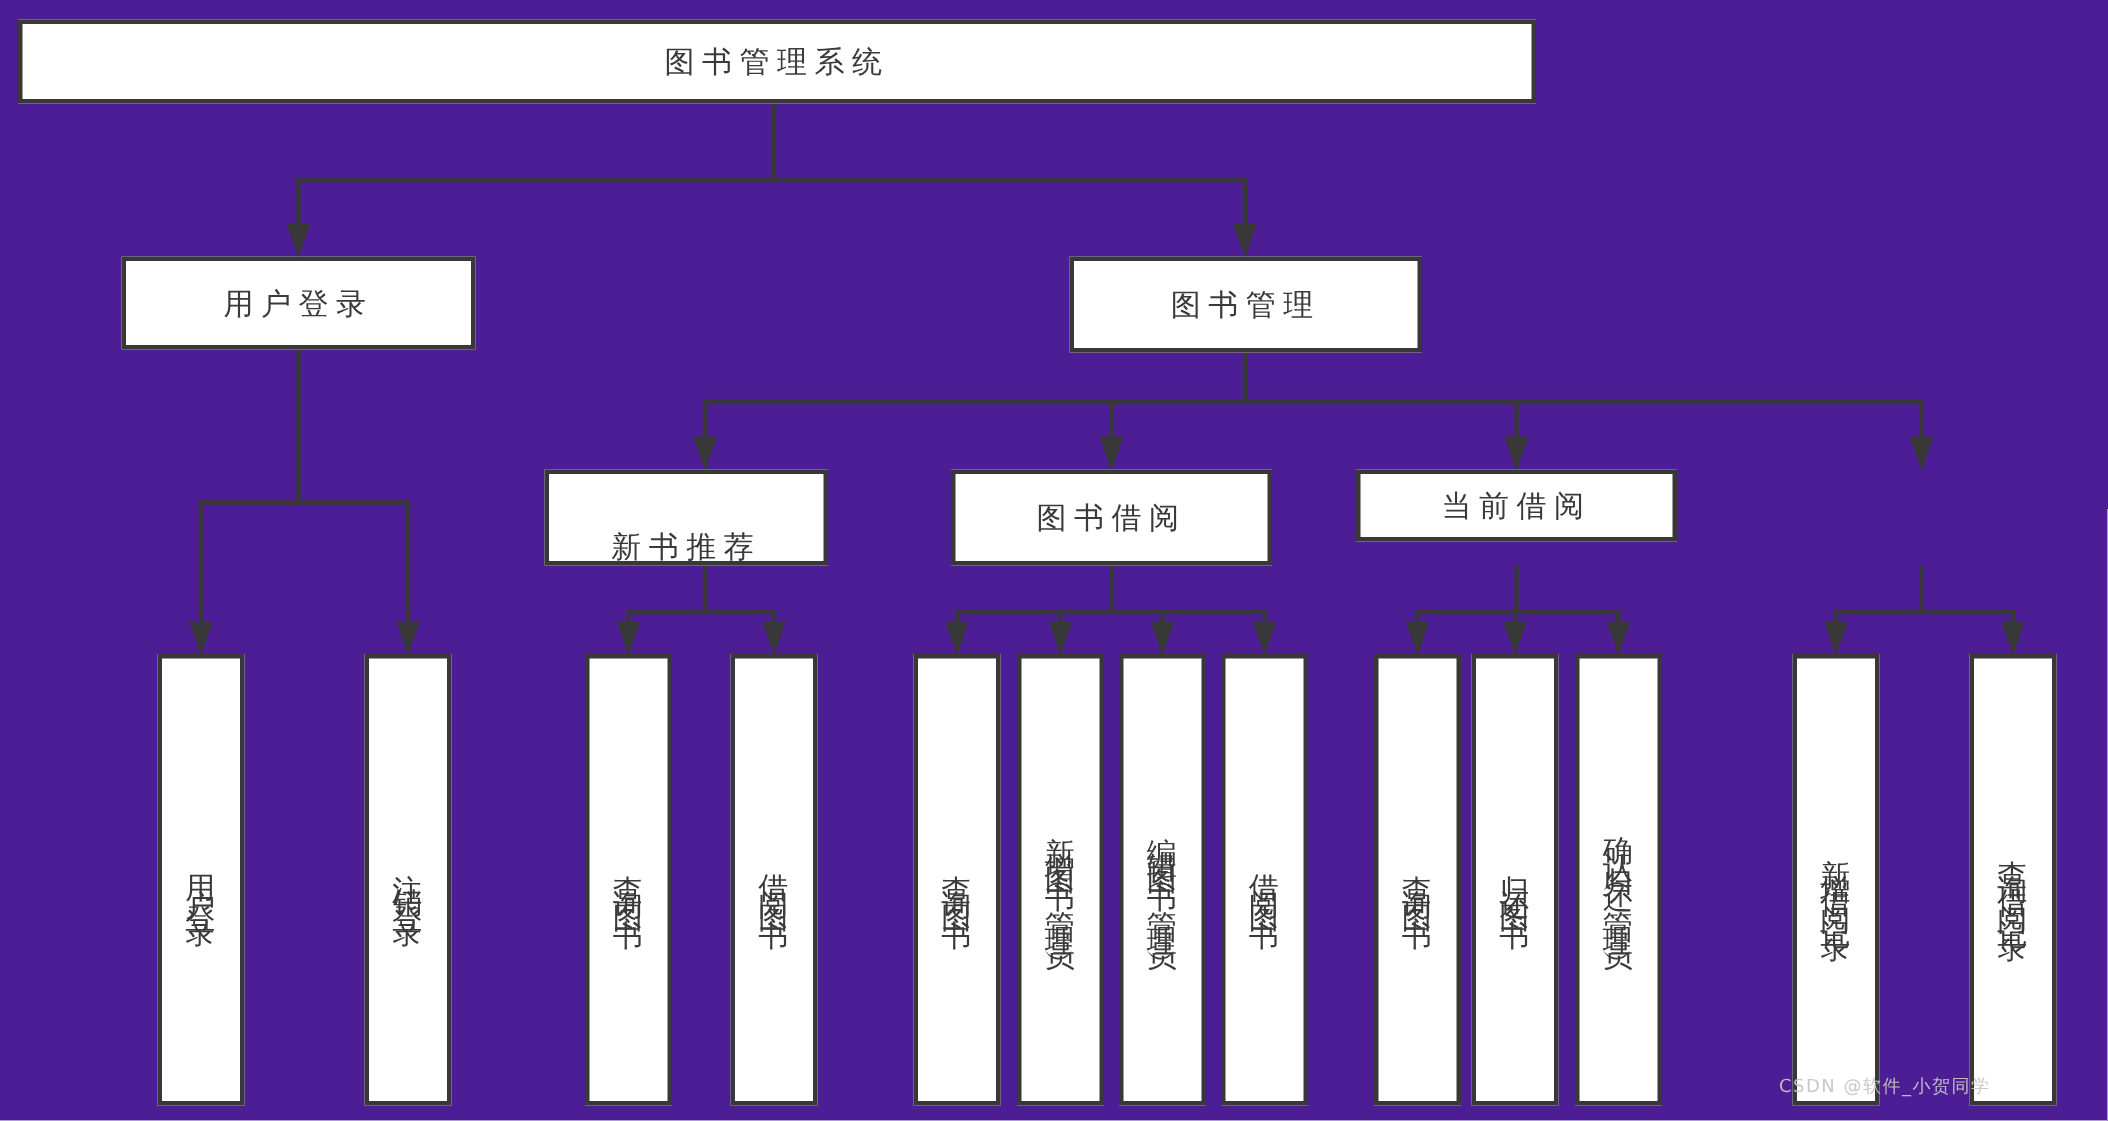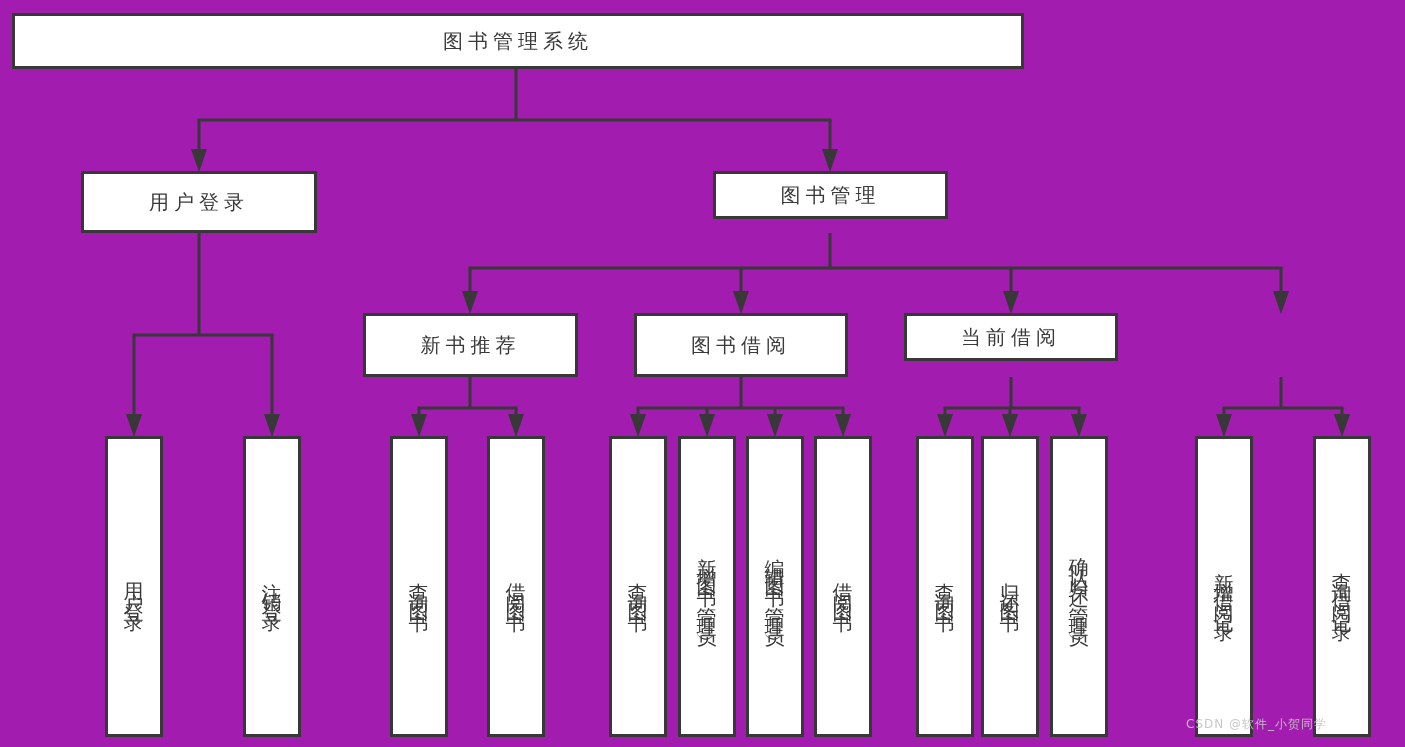--- a/index.html
+++ b/index.html
@@ -5,21 +5,21 @@
   html, body {
     margin: 0;
     padding: 0;
     background: #ffffff;
     font-family: "DejaVu Sans", "Liberation Sans", sans-serif;
   }
   .stage {
     position: relative;
     width: 1405px;
     height: 747px;
-    background: #a21caf;
+    background: #4c1d95;
     overflow: hidden;
   }
   .connectors {
     position: absolute;
     left: 0;
     top: 0;
     z-index: 1;
   }
   .node {
     position: absolute;
@@ -138,25 +138,25 @@
     </g>
   </svg>
 
   <div class="node hbox" style="left:12px; top:13px; width:1012px; height:56px;">
     <span>图书管理系统</span>
   </div>
 
   <div class="node hbox" style="left:81px; top:171px; width:236px; height:62px;">
     <span>用户登录</span>
   </div>
-  <div class="node hbox" style="left:713px; top:171px; width:235px; height:48px;">
+  <div class="node hbox" style="left:713px; top:171px; width:235px; height:64px;">
     <span>图书管理</span>
   </div>
 
-  <div class="node hbox" style="left:363px; top:313px; width:215px; height:64px;">
+  <div class="node hbox" style="left:363px; top:313px; width:189px; height:64px;align-items:flex-end;">
     <span>新书推荐</span>
   </div>
   <div class="node hbox" style="left:634px; top:313px; width:214px; height:64px;">
     <span>图书借阅</span>
   </div>
   <div class="node hbox" style="left:904px; top:313px; width:214px; height:48px;">
     <span>当前借阅</span>
   </div>
 
   <div class="node leaf" style="left:105px;">

